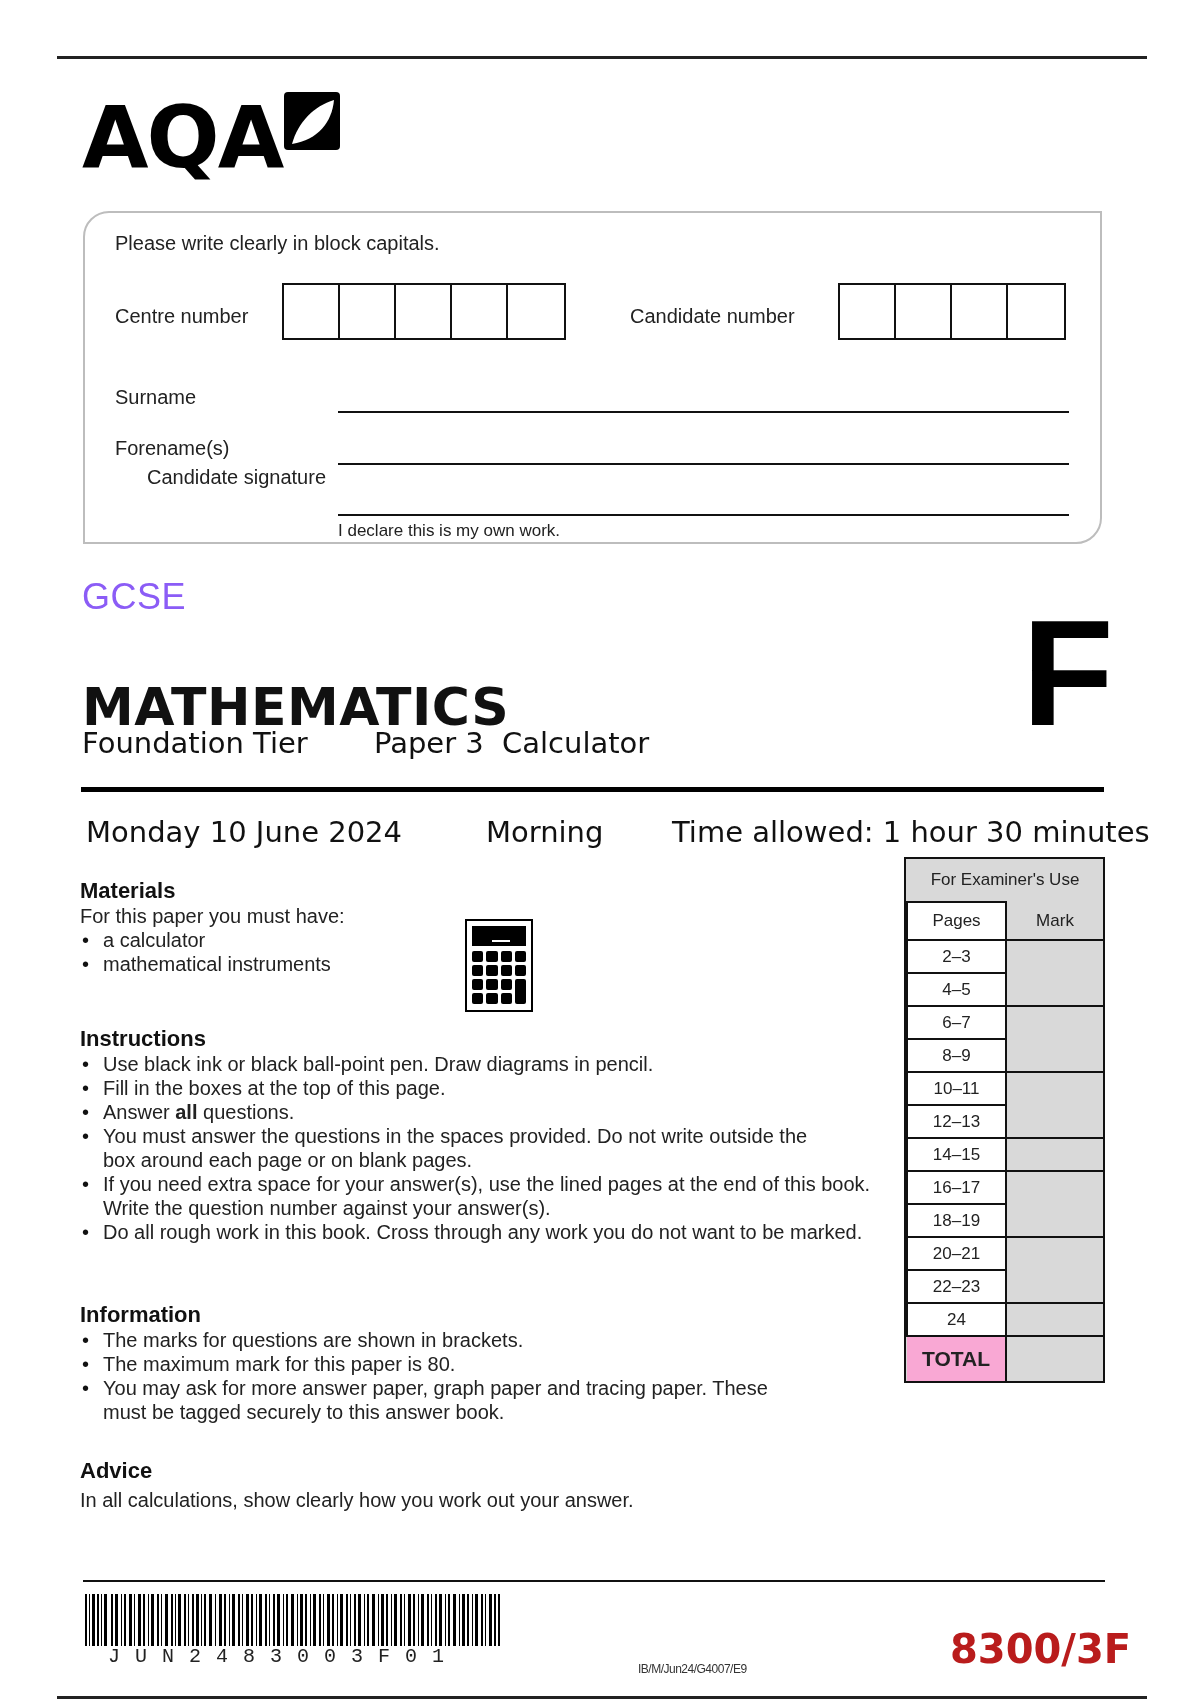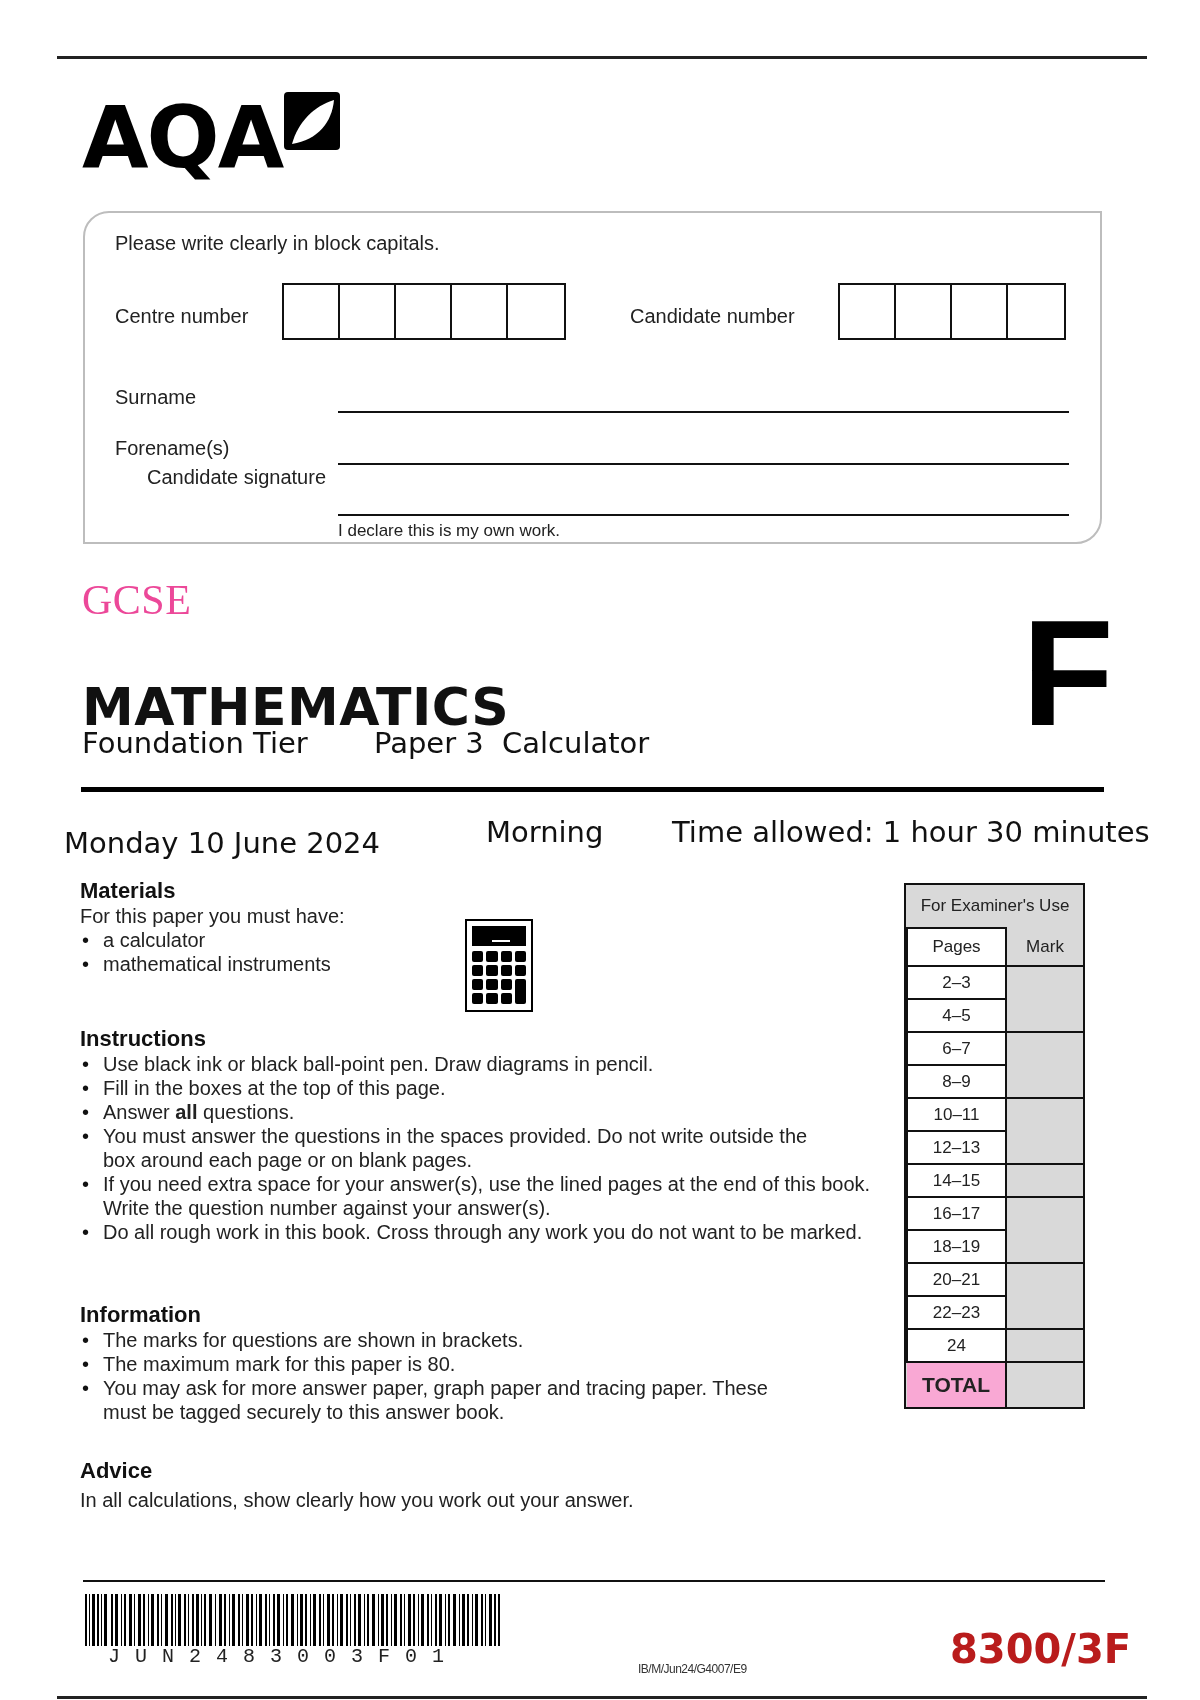--- a/index.html
+++ b/index.html
@@ -9,38 +9,38 @@
   .logo{left:82px;top:88px;width:265px;height:100px;}
   .logo-text{position:absolute;left:0;top:6px;font-family:"DejaVu Sans",sans-serif;font-weight:bold;font-size:86px;letter-spacing:-2px;line-height:1;color:#000;}
   .logo-mark{position:absolute;left:202px;top:4px;width:56px;height:58px;}
   .formbox{left:83px;top:211px;width:1019px;height:333px;border:2px solid #bdbdbd;border-radius:26px 0 26px 0;box-sizing:border-box;}
   .lbl{font-size:20px;color:#222;}
   .boxes{display:flex;border:2px solid #111;box-sizing:border-box;}
   .boxes .cell{width:56px;height:53px;border-right:2px solid #111;box-sizing:border-box;}
   .boxes .cell:last-child{border-right:none;}
   .line{height:2px;background:#111;}
   .declare{font-size:17px;color:#222;}
-  .gcse{font-family:Liberation Serif, serif;font-size:42px;color:#ec4899;letter-spacing:0.5px;}
+  .gcse{font-family:Liberation Sans, sans-serif;font-size:36px;color:#8b5cf6;letter-spacing:0.5px;}
   .maths{font-family:"DejaVu Sans",sans-serif;font-size:52px;font-weight:bold;color:#111;letter-spacing:0.5px;}
   .tier{font-family:"DejaVu Sans",sans-serif;font-size:29px;color:#111;}
   .bigF{left:1022px;top:598px;font-family:"Liberation Sans",sans-serif;font-weight:bold;font-size:150px;line-height:1;color:#000;}
   .rule-thick{left:81px;top:787px;width:1023px;height:5px;background:#000;}
   .dateline{font-family:"DejaVu Sans",sans-serif;font-size:29px;color:#111;}
   .sect-h{font-size:22px;font-weight:bold;color:#111;}
   .body-t{font-size:20px;color:#222;line-height:24px;}
   ul.b{margin:0;padding:0;list-style:none;}
   ul.b li{position:relative;padding-left:23px;font-size:20px;line-height:24px;color:#222;}
   ul.b li::before{content:"\2022";position:absolute;left:2px;top:0;color:#111;}
   .calc{left:465px;top:919px;width:68px;height:93px;border:2px solid #000;box-sizing:border-box;padding:5px;}
   .calc .screen{width:100%;height:20px;background:#000;position:relative;}
   .calc .screen::after{content:"";position:absolute;left:20px;top:14px;width:18px;height:2px;background:#fff;}
   .calc .keys{display:grid;grid-template-columns:repeat(4,1fr);gap:3px;margin-top:5px;}
   .calc .k{height:11px;background:#000;border-radius:2px;}
   .calc .tall{grid-row:span 2;height:25px;}
-  .exam{left:904px;top:883px;width:181px;border:2px solid #111;box-sizing:border-box;background:#d9d9d9;}
+  .exam{left:904px;top:857px;width:201px;border:2px solid #111;box-sizing:border-box;background:#d9d9d9;}
   .exam table{border-collapse:collapse;width:100%;}
   .exam td{font-size:17px;text-align:center;color:#222;padding:0;}
   .exam .head{height:42px;font-size:17px;border-bottom:none;}
   .exam .pg{background:#fff;border:2px solid #111;width:97px;height:31px;}
   .exam .mk{background:#d9d9d9;border:2px solid #111;border-right:none;}
   .exam .colh{height:36px;}
   .exam .total{background:#f9a8d4;font-weight:bold;font-size:21px;height:44px;border:2px solid #111;border-left:none;border-bottom:none;}
   .rule-bottom{left:83px;top:1580px;width:1022px;height:2px;background:#111;}
   .barcode{left:85px;top:1594px;width:415px;height:52px;}
   .barcode-text{left:108px;top:1645px;font-family:"Liberation Mono",monospace;font-size:20px;letter-spacing:15px;color:#222;}
@@ -93,21 +93,21 @@
 
 <div class="abs gcse" style="left:82px;top:576px;">GCSE</div>
 <div class="abs maths" style="left:82px;top:645px;margin-top:32px;">MATHEMATICS</div>
 <div class="abs tier" style="left:82px;top:726px;">Foundation Tier</div>
 <div class="abs tier" style="left:374px;top:726px;">Paper 3</div>
 <div class="abs tier" style="left:502px;top:726px;">Calculator</div>
 <div class="abs bigF">F</div>
 
 <div class="abs rule-thick"></div>
 
-<div class="abs dateline" style="left:64px;top:815px;margin-top:11px;">Monday 10 June 2024</div>
+<div class="abs dateline" style="left:86px;top:815px;">Monday 10 June 2024</div>
 <div class="abs dateline" style="left:486px;top:815px;">Morning</div>
 <div class="abs dateline" style="left:672px;top:815px;">Time allowed: 1 hour 30 minutes</div>
 
 <div class="abs" style="left:80px;top:878px;width:420px;">
   <div class="sect-h">Materials</div>
   <div class="body-t">For this paper you must have:</div>
   <ul class="b">
     <li>a calculator</li>
     <li>mathematical instruments</li>
   </ul>

